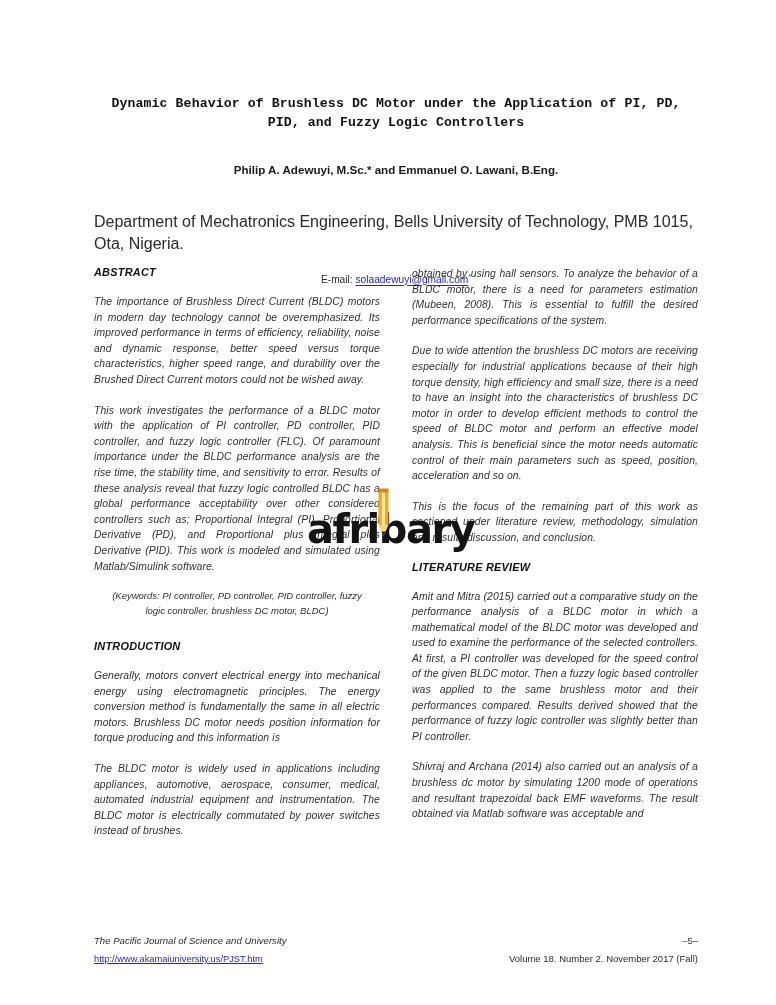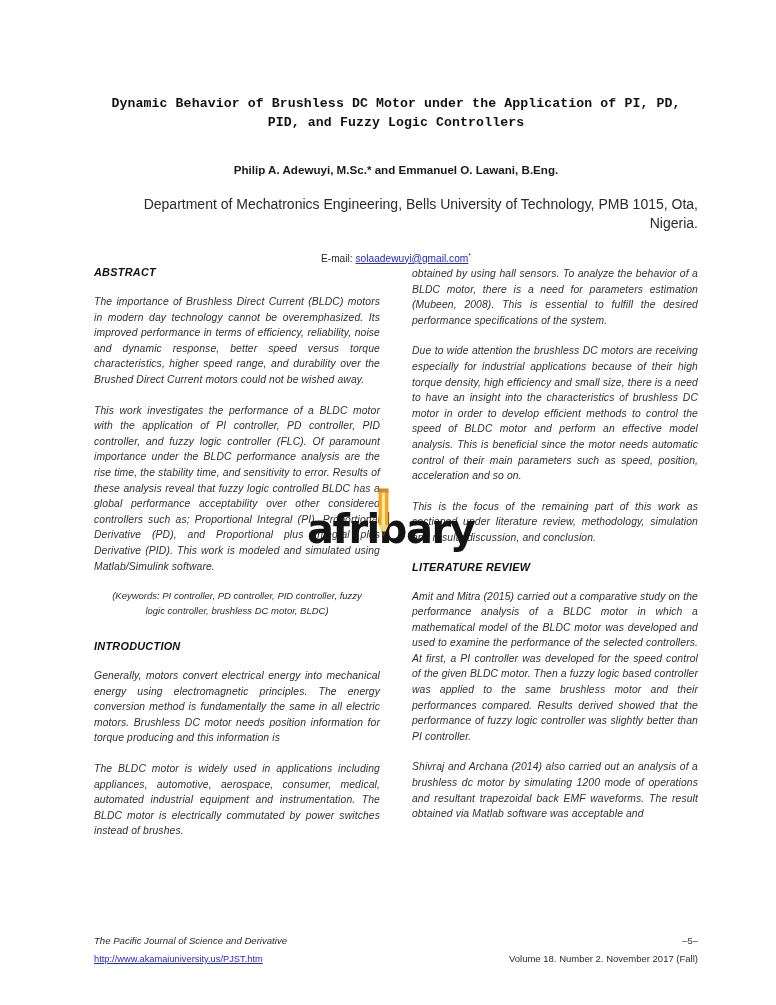--- a/index.html
+++ b/index.html
@@ -50,24 +50,24 @@
   }
   .authors {
     margin-top: 30px;
     font-size: 11.6px;
     font-weight: bold;
     color: #1a1a1a;
     text-align: center;
     line-height: 1.4;
   }
   .affil {
-    margin-top: 16px;
-    font-size: 14px;
+    margin-top: 32px;
+    font-size: 16px;
     color: #2a2a2a;
-    text-align: right;
+    text-align: left;
     line-height: 1.4;
   }
   .email-line {
     margin-top: 18px;
     font-size: 10.2px;
     color: #2a2a2a;
     text-align: center;
   }
   .email-link {
     color: #2626c4;
@@ -252,21 +252,21 @@
           <rect x="4.8" y="4" width="3.2" height="33" fill="#fbe9a0"></rect>
           <polygon points="1.5,37 11.5,37 6.5,48" fill="#f7d774"></polygon>
           <polygon points="4.4,43.5 8.6,43.5 6.5,48" fill="#2b2b2b"></polygon>
           <rect x="1.5" y="0.5" width="10" height="4" fill="#d9881a"></rect>
         </svg>
       </div>
     </div>
 
     <div class="footer">
       <div class="f-left">
-        <div class="f-journal">The Pacific Journal of Science and Derivative</div>
+        <div class="f-journal">The Pacific Journal of Science and University</div>
         <a class="f-url" href="#">http://www.akamaiuniversity.us/PJST.htm</a>
       </div>
       <div class="f-right">
         <div class="f-page">–5–</div>
         <div class="f-vol">Volume 18.  Number 2.  November 2017 (Fall)</div>
       </div>
     </div>
 
   </div>
 </div>

